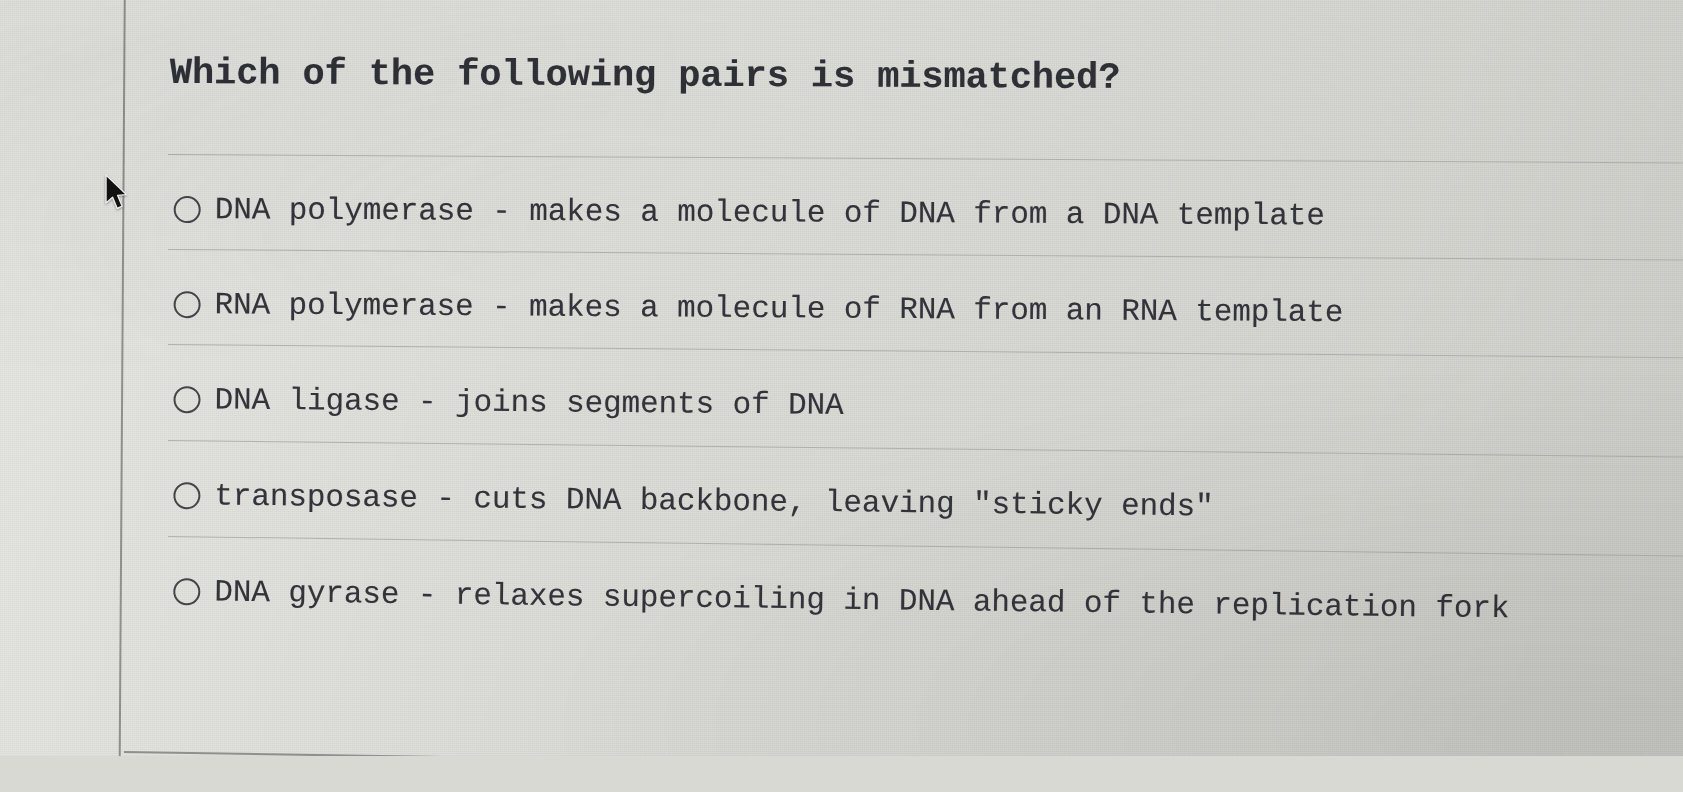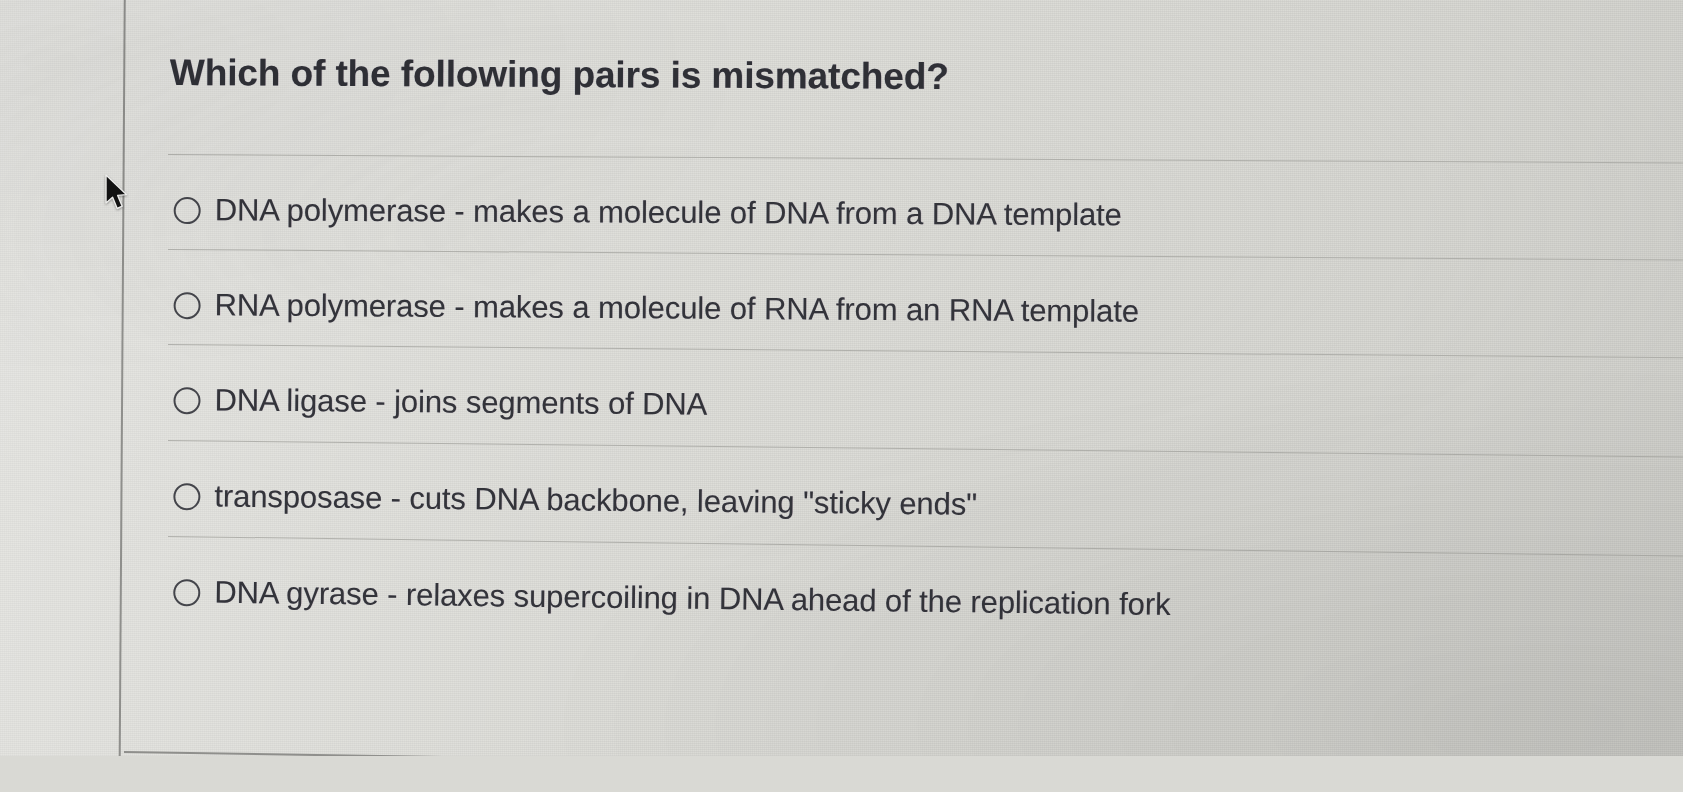--- a/index.html
+++ b/index.html
@@ -11,21 +11,21 @@
   #screen {
     position: relative;
     width: 1683px;
     height: 756px;
     overflow: hidden;
     background:
       linear-gradient(105deg, rgba(255,255,255,0.30) 0%, rgba(255,255,255,0.05) 42%, rgba(0,0,0,0.02) 78%, rgba(0,0,0,0.06) 100%),
       repeating-linear-gradient(0deg, rgba(0,0,0,0.030) 0px, rgba(0,0,0,0.030) 1px, rgba(255,255,255,0.030) 1px, rgba(255,255,255,0.030) 2px),
       repeating-linear-gradient(90deg, rgba(0,0,0,0.018) 0px, rgba(0,0,0,0.018) 1px, rgba(255,255,255,0.022) 1px, rgba(255,255,255,0.022) 2px),
       #dadad5;
-    font-family: Liberation Sans, sans-serif;
+    font-family: Liberation Mono, monospace;
     -webkit-font-smoothing: antialiased;
   }
 
   
   #screen::after {
     content: "";
     position: absolute;
     inset: 0;
     pointer-events: none;
     background:

